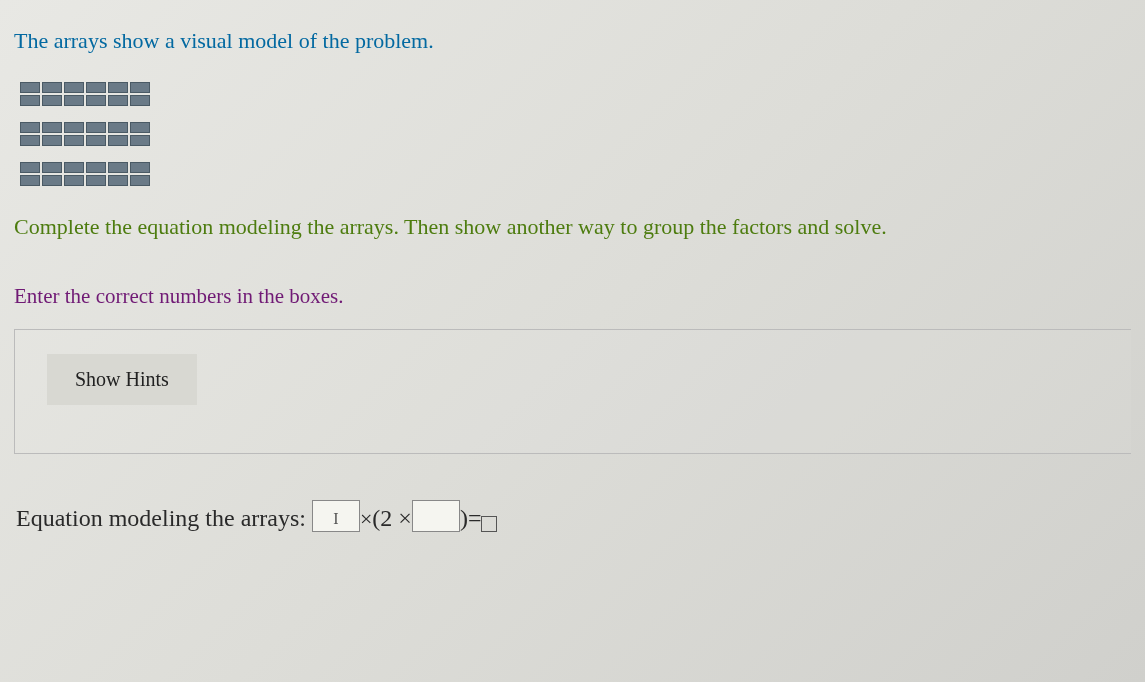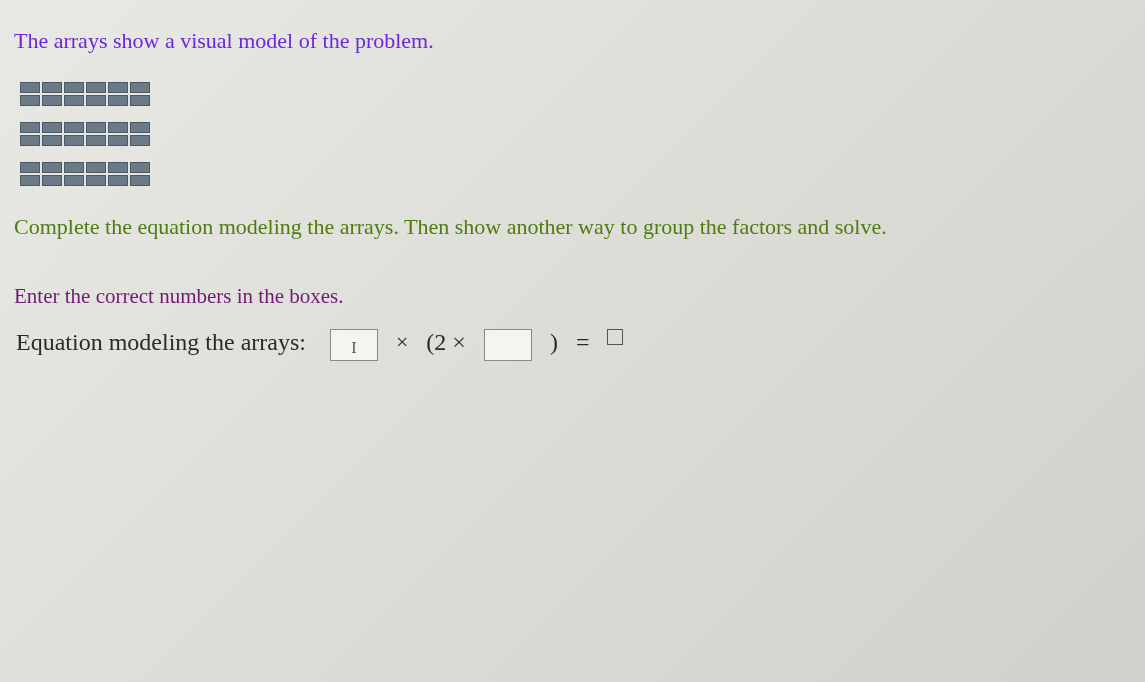--- a/index.html
+++ b/index.html
@@ -12,21 +12,21 @@
     height: 682px;
     overflow: hidden;
     color: #2a2a2a;
   }
   .content {
     padding: 28px 14px 0 14px;
   }
   .intro-text {
     font-size: 22px;
     margin-bottom: 28px;
-    color: #6d28d9;
+    color: #0369a1;
   }
   .arrays-wrap {
     margin-left: 6px;
     margin-bottom: 28px;
   }
   .array-block {
     display: flex;
     flex-direction: column;
     gap: 2px;
     margin-bottom: 16px;
@@ -64,23 +64,23 @@
     background: #d8d8d2;
     padding: 14px 28px;
     font-size: 20px;
     font-family: inherit;
     border: none;
     color: #222;
     cursor: pointer;
   }
   .equation-line {
     display: flex;
-    align-items: flex-start;
+    align-items: flex-end;
     font-size: 24px;
-    gap: 18px;
+    gap: 0;
     padding-left: 2px;
   }
   .eq-label {
     font-size: 24px;
     margin-right: 6px;
   }
   .input-box {
     width: 48px;
     height: 32px;
     border: 1px solid #888;
@@ -168,20 +168,23 @@
           <div class="cell"></div>
           <div class="cell"></div>
         </div>
       </div>
     </div>
 
   <div class="instruction">Complete the equation modeling the arrays. Then show another way to group the factors and solve.</div>
 
   <div class="sub-instruction">Enter the correct numbers in the boxes.</div>
 
+  <div class="hints-panel">
+    <button class="show-hints-btn">Show Hints</button>
+  </div>
 
   <div class="equation-line">
     <span class="eq-label">Equation modeling the arrays:</span>
     <span class="input-box cursor">
       <span class="text-cursor">I</span>
     </span>
     <span class="mult">×</span>
     <span>(2 ×</span>
     <input class="input-box" type="text" value="" style="">
     <span>)</span>

